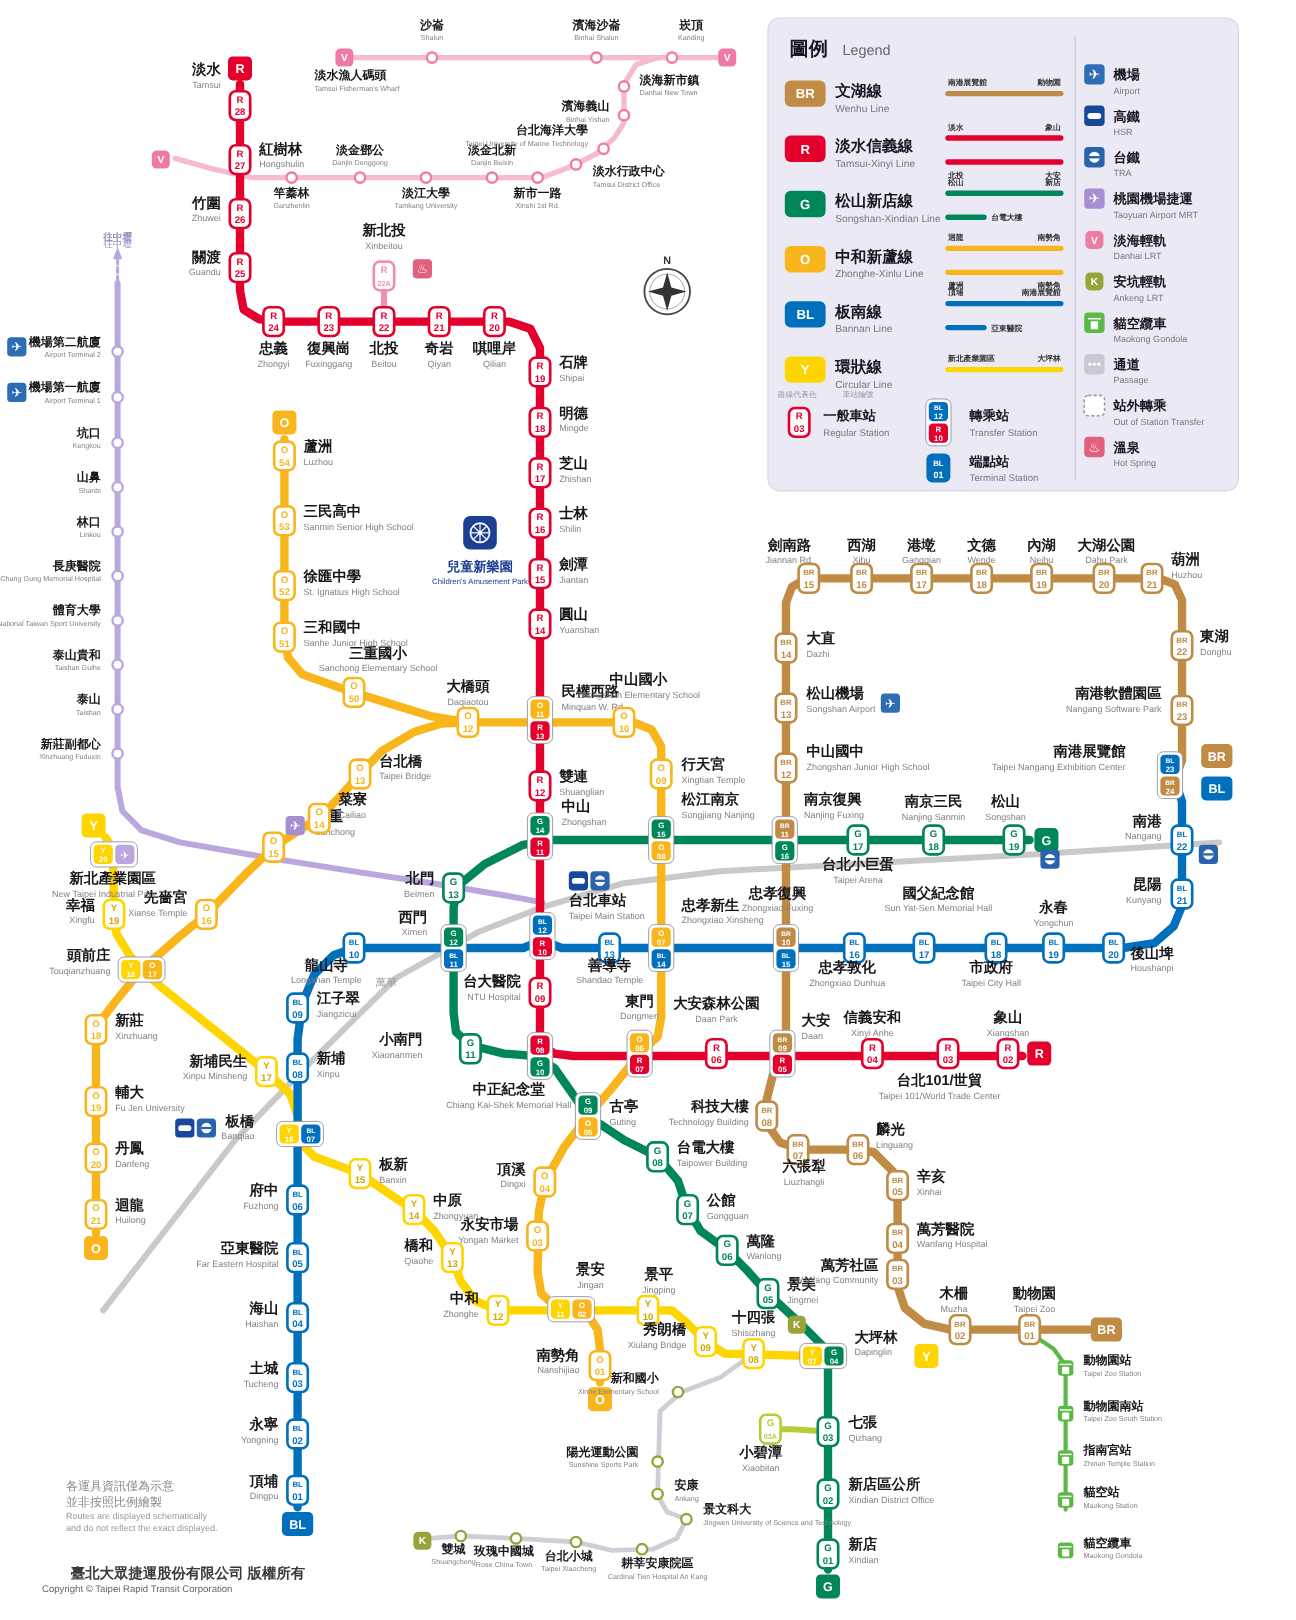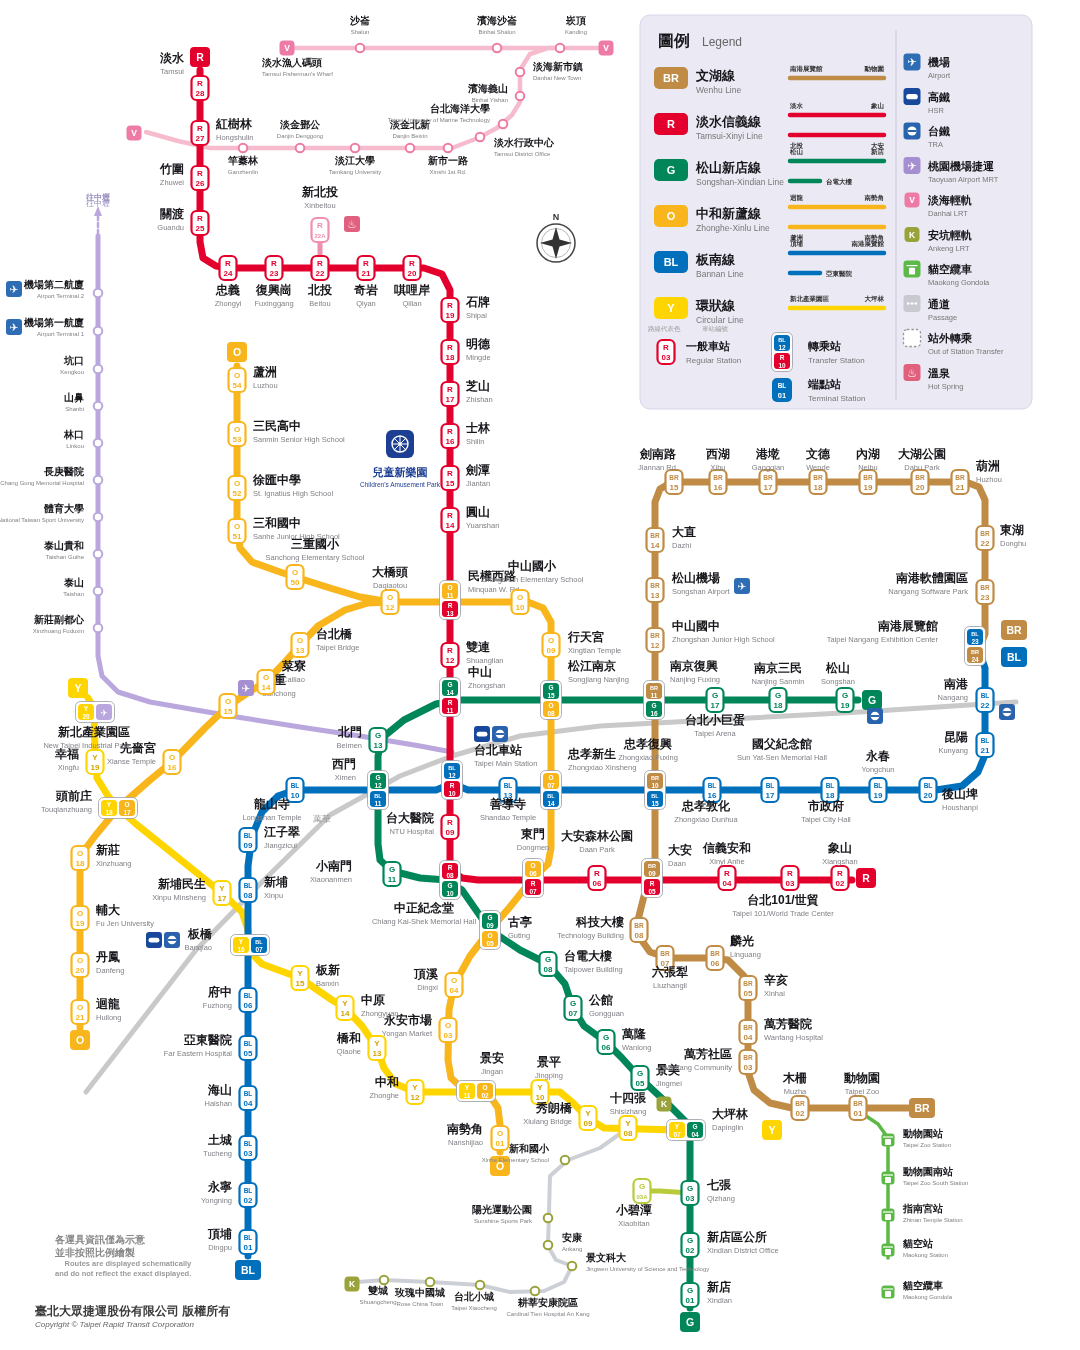--- a/index.html
+++ b/index.html
@@ -1,23 +1,23 @@
 <!DOCTYPE html>
 <html><head>
 <meta charset="utf-8">
 <style>
   html,body{margin:0;padding:0;background:#ffffff;}
   .stage{position:relative;width:1080px;height:1350px;background:#ffffff;overflow:hidden;
          font-family:"Liberation Sans","DejaVu Sans",sans-serif;}
   svg text{font-family:"Liberation Sans","DejaVu Sans",sans-serif;}
-  .notes{position:absolute;left:55px;top:1233px;color:#8a8a8a;font-size:10px;line-height:1.3;z-index:3;font-weight:bold;}
-  .notes .en{font-size:7.5px;color:#9a9a9a;text-align:right;}
+  .notes{position:absolute;left:55px;top:1233px;color:#8a8a8a;font-size:10px;line-height:1.3;z-index:3;}
+  .notes .en{font-size:7.5px;color:#9a9a9a;}
   .copyright{position:absolute;left:35px;top:1303px;z-index:3;}
-  .copyright .zh{font-size:12px;font-weight:bold;color:#3a3a3a;}
-  .copyright .en{font-size:8px;color:#666;font-style:italic;}
+  .copyright .zh{font-size:12px;font-weight:bold;color:#3a3a3a;margin-left:24px;}
+  .copyright .en{font-size:8px;color:#666;}
 </style>
 </head>
 <body>
 
 <div class="stage">
   <svg id="map-svg" width="1080" height="1350" viewBox="0 0 1080 1350">
       <polyline points="86,1092 196,950 260,884 330,815 400,776 452,756 520,736 600,726 860,712 1016,702" fill="none" stroke="#c9c9c9" stroke-width="5" stroke-linecap="round" stroke-linejoin="round"></polyline>
       <polyline points="98,236 98,656 102,676 118,692 150,702 196,710 237,717 300,727 360,736 420,746 452,752" fill="none" stroke="#b9a7dd" stroke-width="5" stroke-linecap="round" stroke-linejoin="round"></polyline>
       <polyline points="98,216 98,236" fill="none" stroke="#b9a7dd" stroke-width="2.5" stroke-linecap="round" stroke-linejoin="round" stroke-dasharray="4,3"></polyline>
       <polyline points="290,48 598,48" fill="none" stroke="#f6bccd" stroke-width="4.5" stroke-linecap="round" stroke-linejoin="round"></polyline>

